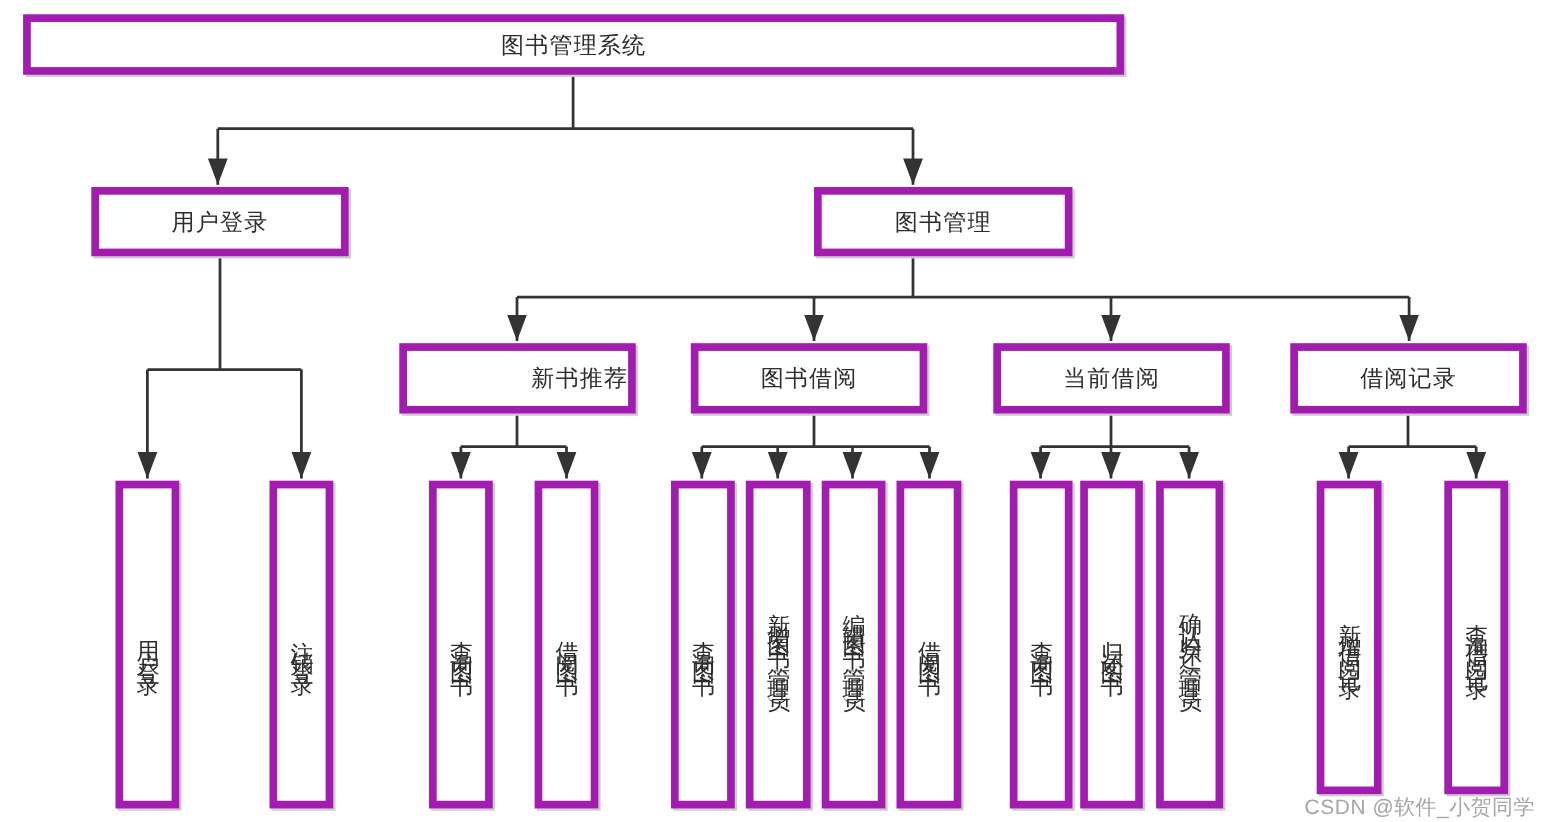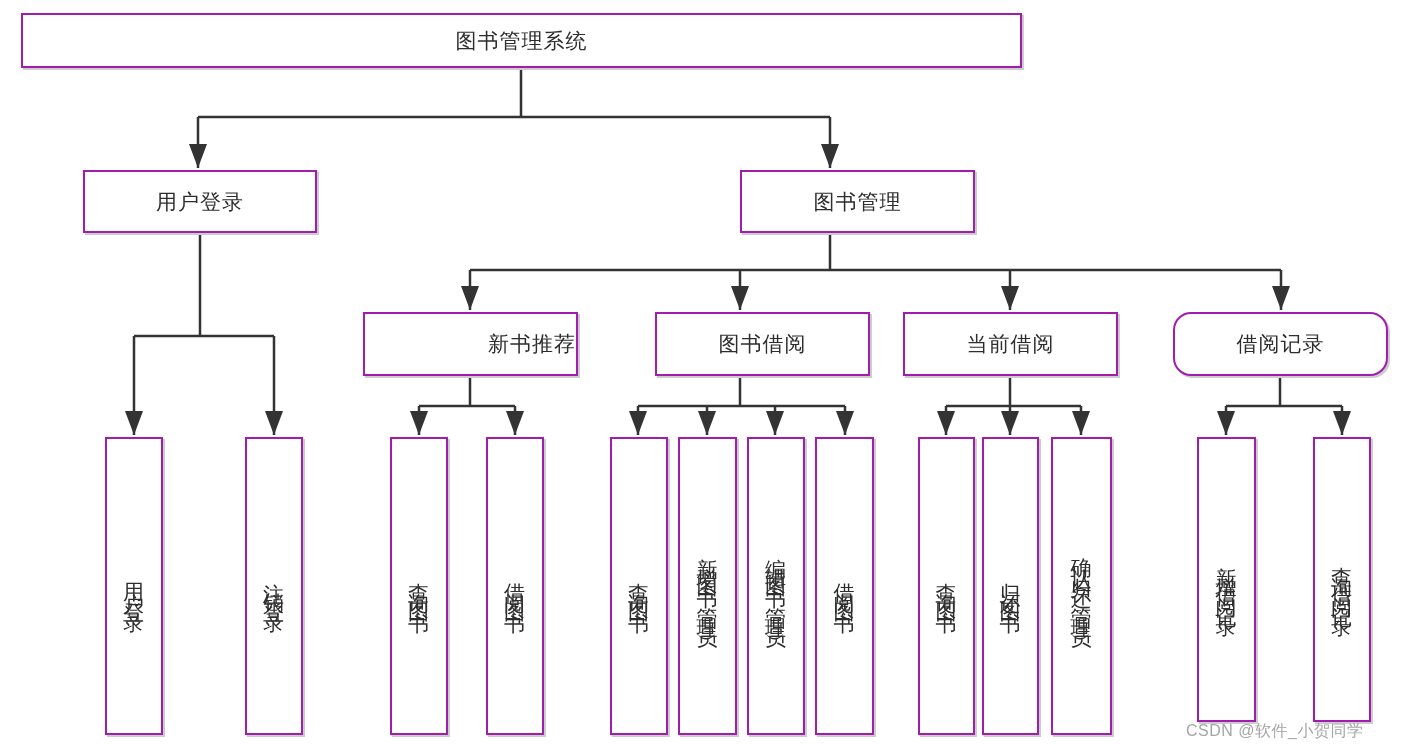--- a/index.html
+++ b/index.html
@@ -3,32 +3,32 @@
 <meta charset="utf-8">
 <style>
   html,body{margin:0;padding:0;background:#ffffff;}
   #stage{
     position:relative;width:1405px;height:747px;background:#ffffff;
     font-family:"Liberation Sans","DejaVu Sans",sans-serif;overflow:hidden;
   }
   #wires{position:absolute;left:0;top:0;width:1405px;height:747px;}
   .box{
     position:absolute;box-sizing:border-box;background:#ffffff;
-    border:2px solid #a21caf;color:#2d2d2d;
+    border:7px solid #a21caf;color:#2d2d2d;
     display:flex;align-items:center;justify-content:center;
     box-shadow:2px 2px 0 #cccccc;font-size:21px;letter-spacing:1px;
   }
   .leaf{font-size:21px;}
   .leaf .vtext{
     writing-mode:vertical-rl;letter-spacing:10px;line-height:1;
     display:block;text-align:center;
   }
   #watermark{
     position:absolute;left:1186px;top:721px;width:214px;
-    color:#a5a5a5;font-size:16px;white-space:nowrap;letter-spacing:0.5px;
+    color:#a5a5a5;font-size:19px;white-space:nowrap;letter-spacing:0.5px;
   }
 </style>
 </head>
 <body>
 
 <div id="stage">
 
   <svg id="wires" viewBox="0 0 1405 747" xmlns="http://www.w3.org/2000/svg">
     <defs>
       <marker id="ah" markerUnits="userSpaceOnUse" markerWidth="26" markerHeight="20" refX="24" refY="10" orient="auto">
@@ -79,27 +79,27 @@
   <div class="box" style="left:83px;top:170px;width:234px;height:63px;">
     <span>用户登录</span>
   </div>
   <div class="box" style="left:712px;top:170px;width:235px;height:63px;margin-left:28px;">
     <span>图书管理</span>
   </div>
 
   <div class="box" style="left:363px;top:312px;width:215px;height:64px;justify-content:flex-end;">
     <span>新书推荐</span>
   </div>
-  <div class="box" style="left:655px;top:312px;width:215px;height:64px;font-family:Liberation Mono, monospace;">
+  <div class="box" style="left:628px;top:312px;width:215px;height:64px;font-family:Liberation Mono, monospace;">
     <span>图书借阅</span>
   </div>
   <div class="box" style="left:903px;top:312px;width:215px;height:64px;align-items:center;">
     <span>当前借阅</span>
   </div>
-  <div class="box" style="left:1173px;top:312px;width:215px;height:64px;border-radius:18px;">
+  <div class="box" style="left:1173px;top:312px;width:215px;height:64px;">
     <span>借阅记录</span>
   </div>
 
   <div class="box leaf" style="left:105px;top:437px;width:58px;height:298px;">
     <span class="vtext">用户登录</span>
   </div>
   <div class="box leaf" style="left:245px;top:437px;width:58px;height:298px;">
     <span class="vtext">注销登录</span>
   </div>
 

